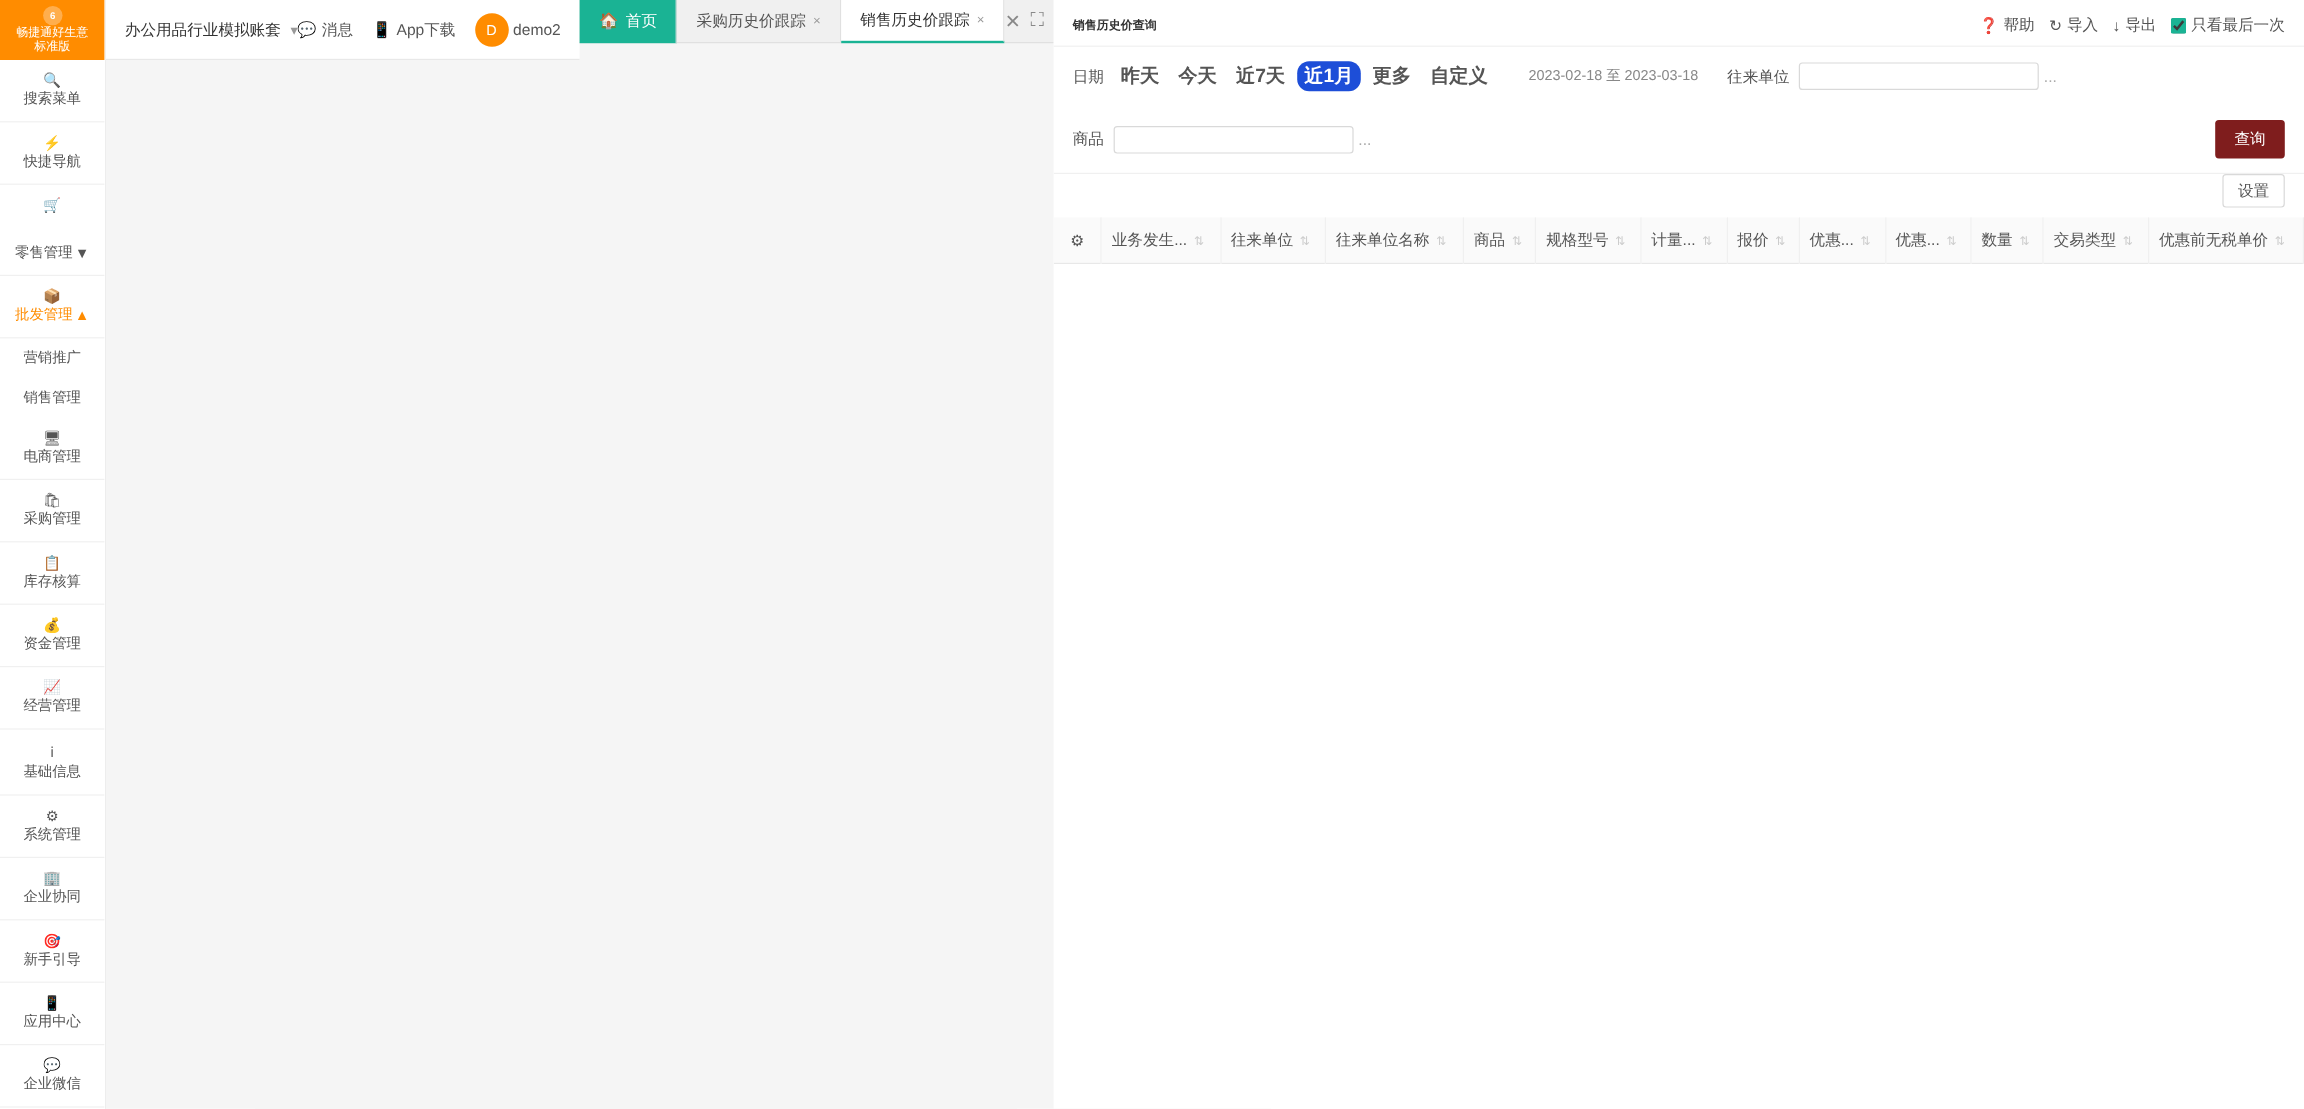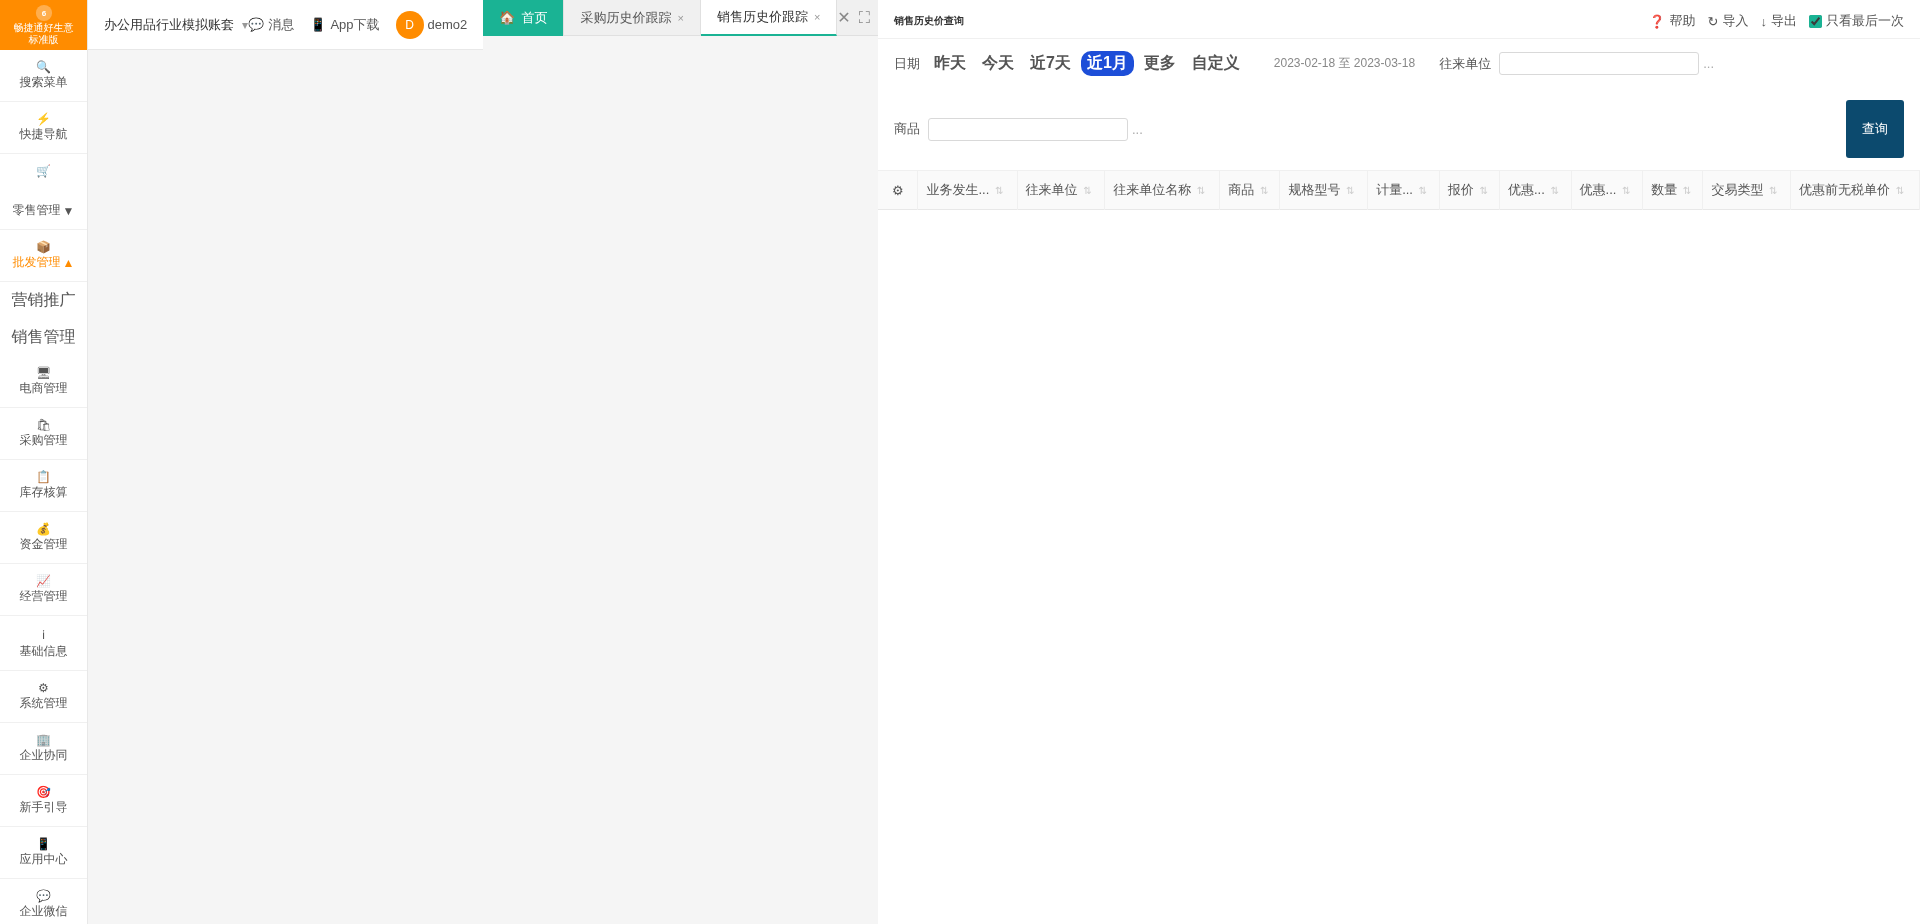--- a/index.html
+++ b/index.html
@@ -42,21 +42,21 @@
       font-size: 12px;
       border-bottom: 1px solid #f0f0f0;
       transition: background 0.2s;
     }
     .sidebar-item.active { color: #ff8c00; }
     .sidebar-sub-item {
       padding: 8px 4px;
       text-align: center;
       cursor: pointer;
       color: #555;
-      font-size: 16px;
+      font-size: 12px;
       transition: background 0.2s;
     }
 
     
     .main {
       flex: 1;
       display: flex;
       flex-direction: row;
       overflow: hidden;
     }
@@ -264,24 +264,24 @@
       cursor: pointer;
     }
 
     
     .filter-actions {
       display: flex;
       gap: 8px;
       margin-left: auto;
     }
     .btn-primary {
-      background: #0c4a6e;
+      background: #7f1d1d;
       color: #fff;
       border: none;
-      padding: 20px 16px;
+      padding: 7px 16px;
       border-radius: 3px;
       cursor: pointer;
       font-size: 13px;
     }
     .btn-default {
       background: #fff;
       color: #555;
       border: 1px solid #d9d9d9;
       padding: 4px 12px;
       border-radius: 3px;
@@ -521,20 +521,23 @@
           <span class="filter-dots">...</span>
         </div>
       </div>
       <div class="filter-actions">
         <button class="btn-primary">查询</button>
       </div>
       <div style="position:absolute; right:16px; top: 0; display:flex; align-items:center; margin-top:160px;">
       </div>
     </div>
 
+    <div style="padding: 0 16px 8px; display:flex; justify-content:flex-end;">
+      <button class="btn-default">设置</button>
+    </div>
 
     <div class="table-container">
       <table>
         <thead>
           <tr>
             <th class="th-settings">
               <span>⚙</span>
             </th>
             <th>
               <span>业务发生...</span>

